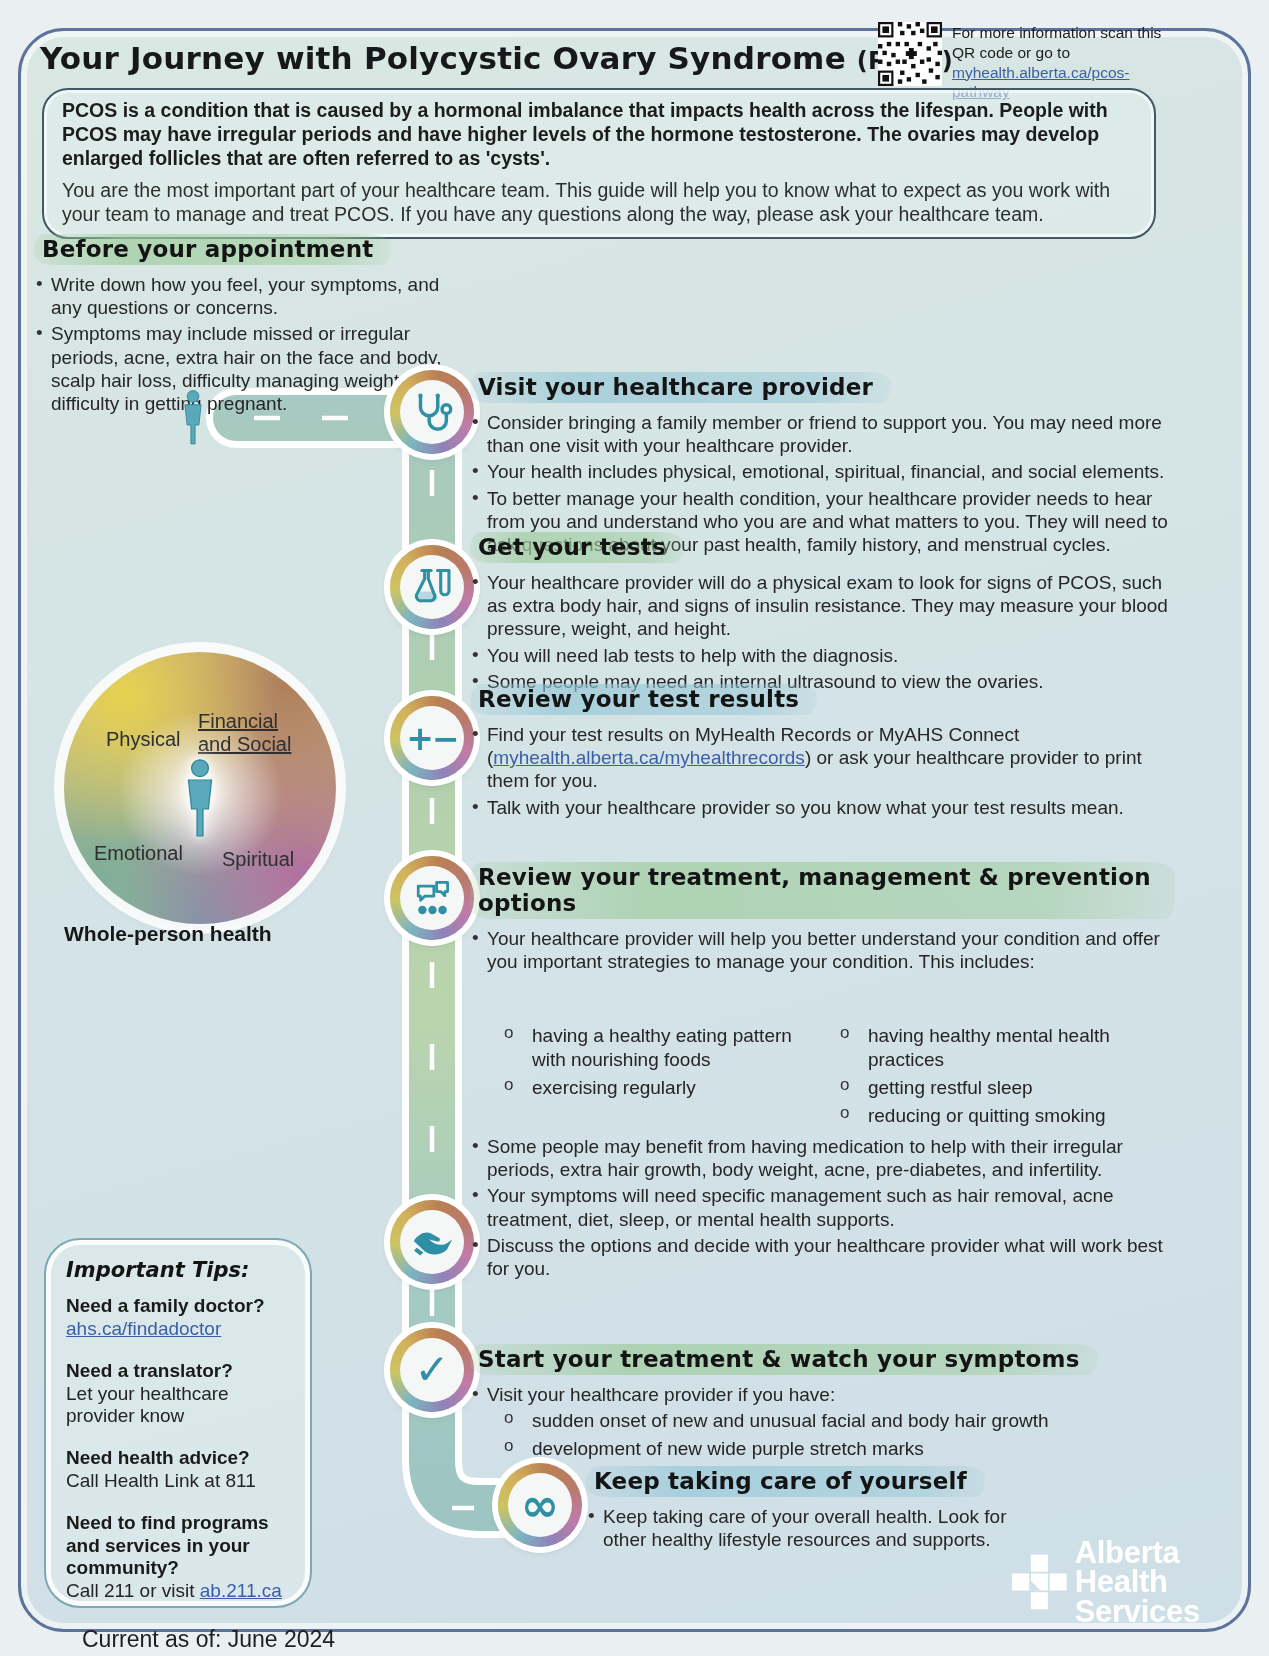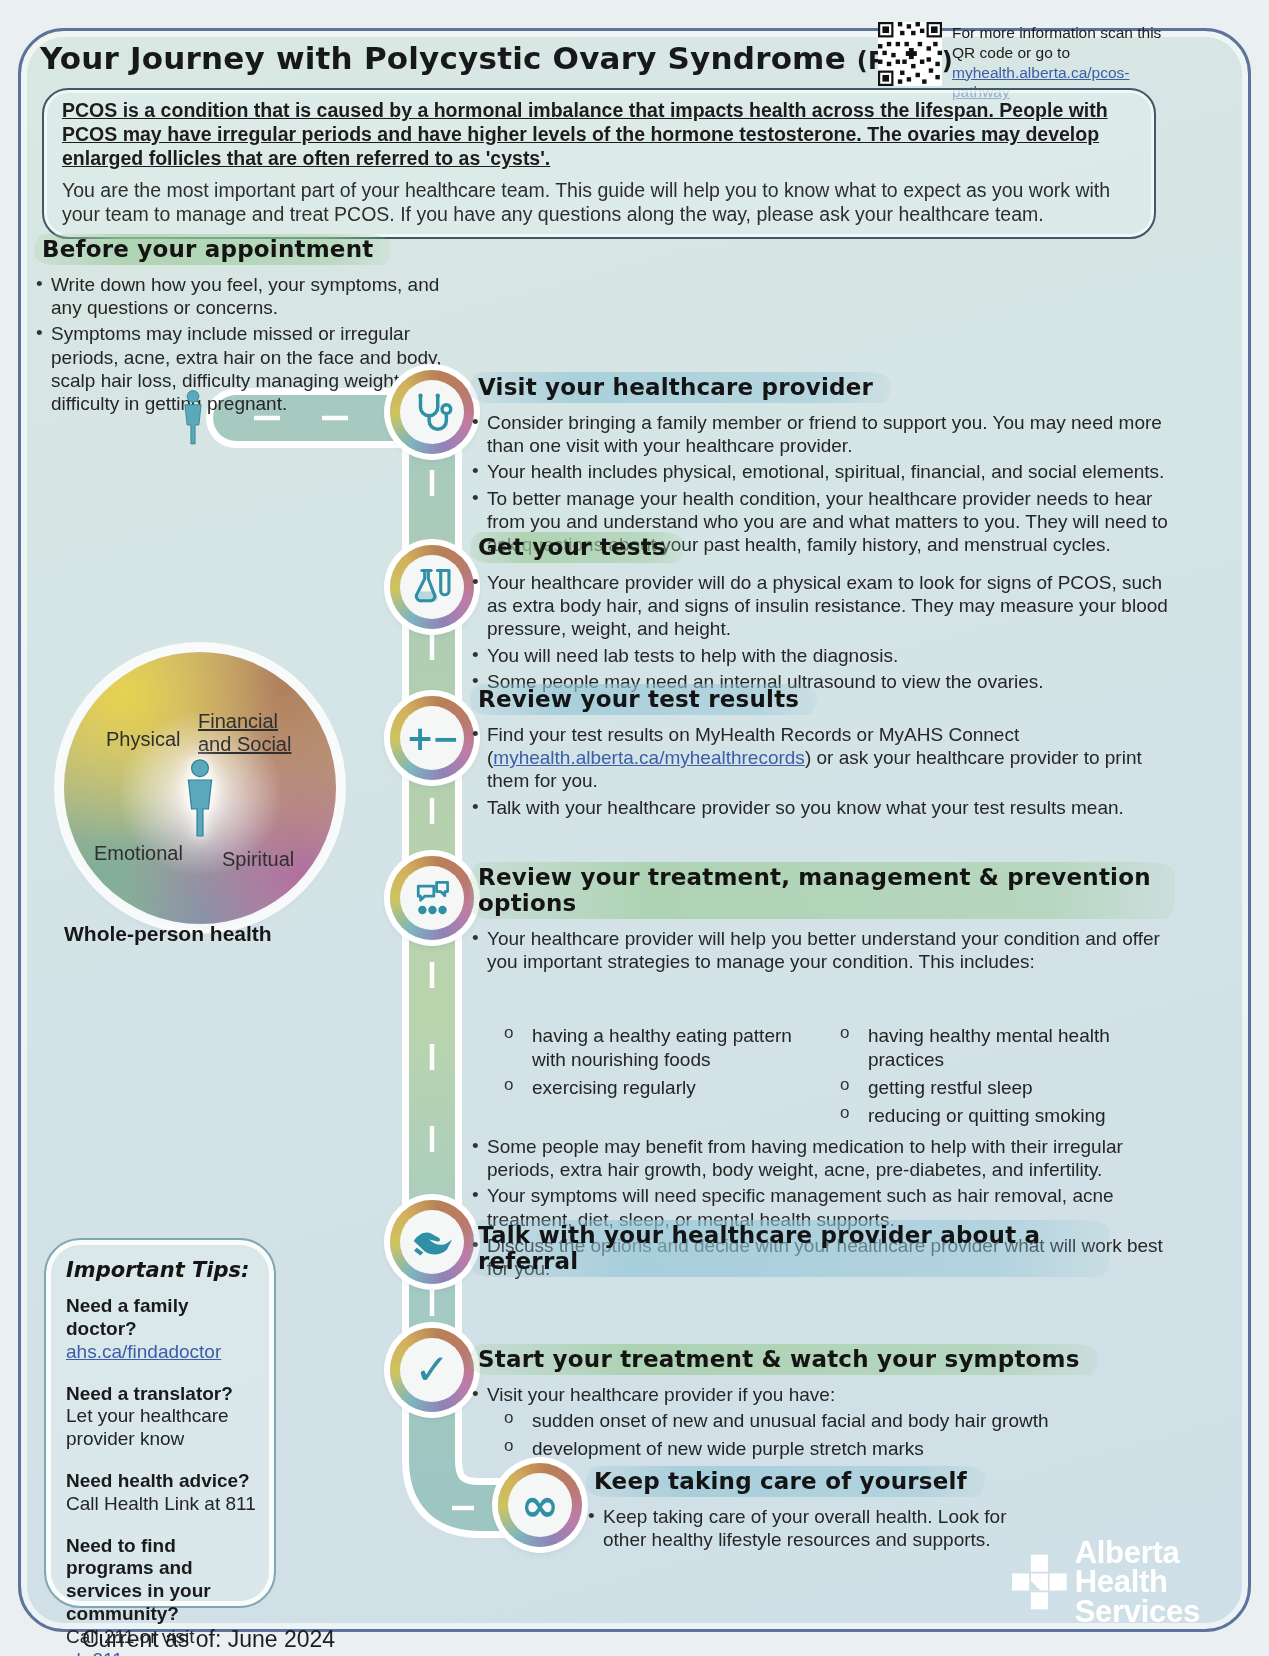--- a/index.html
+++ b/index.html
@@ -27,21 +27,21 @@
 
   
   .intro-box {
     left:42px; top:88px; width:1114px; box-sizing:border-box;
     border:2px solid #3f5a66; border-radius:26px;
     background:rgba(224,238,236,0.55);
     box-shadow:inset 0 0 0 3px rgba(255,255,255,0.6);
     padding:9px 18px 10px 18px;
     font-size:19.5px; line-height:1.23;
   }
-  .intro-box .em { font-weight:bold; color:#1c1c1c;text-decoration:underline; }
+  .intro-box .em { font-weight:bold; color:#1c1c1c; }
   .intro-box .body { color:#2e2e2e;margin-top:8px; }
 
   
   .sec-h { font-family:"DejaVu Sans","Liberation Sans",sans-serif; font-weight:bold;
            font-size:23px; color:#141414; margin:0 0 8px 0; letter-spacing:0.2px; }
   .hl { display:inline-block; padding:2px 18px 3px 8px;
         border-radius:12px 26px 10px 22px / 20px 12px 22px 12px; }
   .hl-green { background:linear-gradient(91deg, rgba(152,198,150,0.18), rgba(160,205,160,0.72) 25%, rgba(160,205,160,0.55) 82%, rgba(152,198,150,0.12)); }
   .hl-blue  { background:linear-gradient(91deg, rgba(132,185,205,0.15), rgba(148,198,215,0.68) 25%, rgba(148,198,215,0.5) 82%, rgba(132,185,205,0.1)); }
 
@@ -85,21 +85,21 @@
       radial-gradient(circle at 50% 98%, #6aa3b8 0%, rgba(106,163,184,0) 45%),
       #c9b88e;
     box-shadow:0 0 0 10px rgba(255,255,255,0.85), 0 5px 12px rgba(60,80,90,0.2);
   }
   .wheel .lbl { position:absolute; font-size:20px; color:#2f2f2f; }
   .wheel-caption { left:64px; top:922px; width:272px; text-align:left;
     font-size:21px; font-weight:bold; color:#171717; }
 
   
   .tips {
-    left:44px; top:1238px; width:232px; height:370px; box-sizing:border-box;
+    left:44px; top:1238px; width:268px; height:370px; box-sizing:border-box;
     border:2px solid #7ca9b4; border-radius:36px;
     background:rgba(222,235,237,0.65);
     box-shadow:inset 0 0 0 5px rgba(255,255,255,0.85);
     padding:18px 18px 0 20px; font-size:19px; line-height:1.2;
   }
   .tips .t-title { font-family:"DejaVu Sans",sans-serif; font-weight:bold; font-style:italic;
     font-size:21px; margin-bottom:12px; color:#141414; }
   .tips .q { font-weight:bold; color:#1a1a1a; }
   .tips .grp { margin-bottom:19px; }
 
@@ -328,21 +328,20 @@
       </ul>
     </div>
     <ul class="bul">
       <li>Some people may benefit from having medication to help with their irregular periods, extra hair growth, body weight, acne, pre-diabetes, and infertility.</li>
       <li>Your symptoms will need specific management such as hair removal, acne treatment, diet, sleep, or mental health supports.</li>
       <li>Discuss the options and decide with your healthcare provider what will work best for you.</li>
     </ul>
   </div>
 
   <div class="abs section" style="left:470px; top:1220px; width:640px;">
-    <div class="sec-h"><span class="hl hl-blue">Talk with your healthcare provider about a referral</span></div>
   </div>
 
   <div class="abs section" style="left:470px; top:1344px; width:660px;">
     <div class="sec-h"><span class="hl hl-green">Start your treatment &amp; watch your symptoms</span></div>
     <ul class="bul">
       <li>Visit your healthcare provider if you have:</li>
     </ul>
     <ul class="sub">
       <li>sudden onset of new and unusual facial and body hair growth</li>
       <li>development of new wide purple stretch marks</li>

